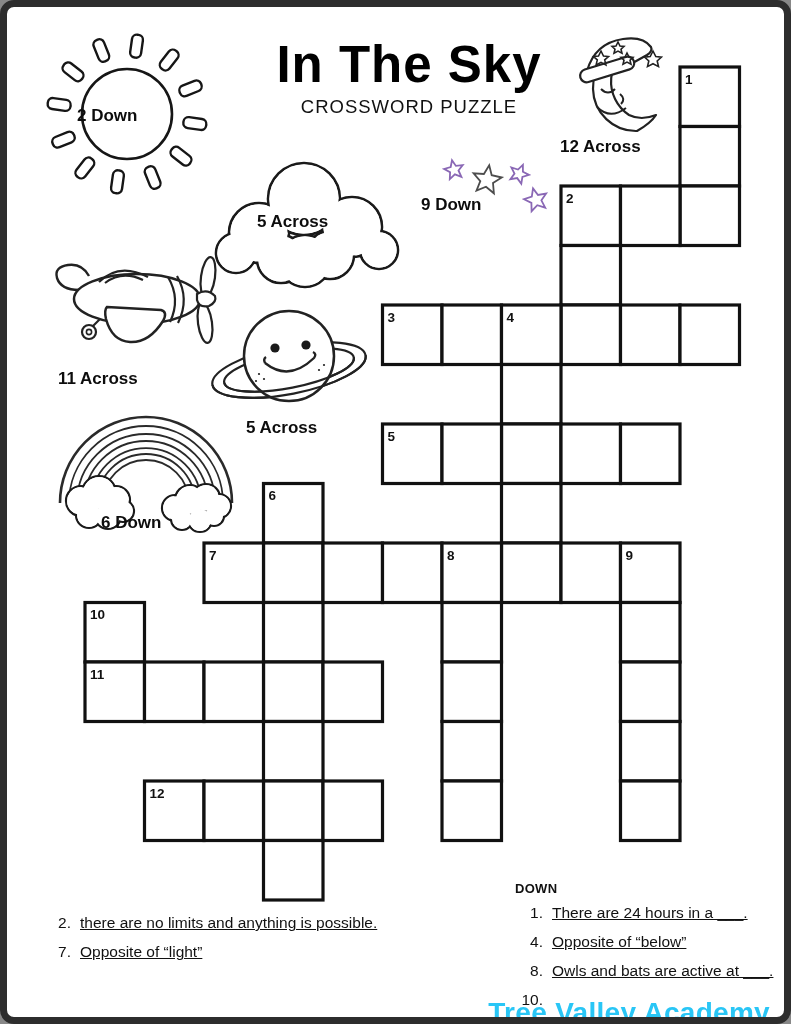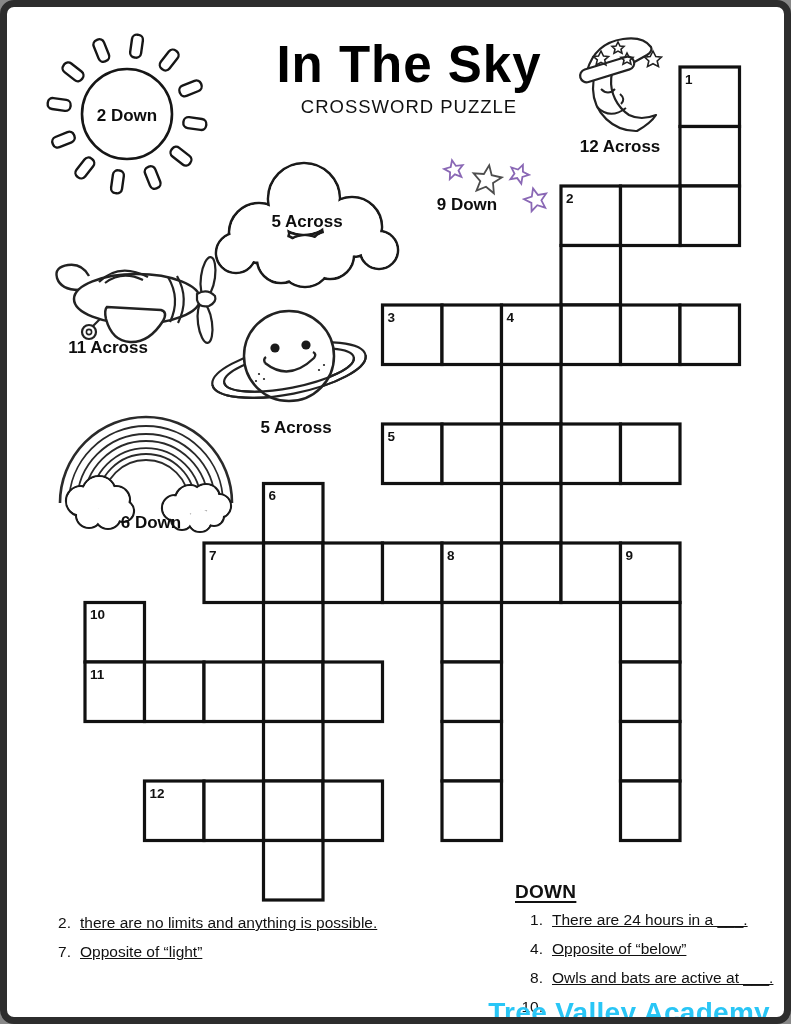--- a/index.html
+++ b/index.html
@@ -11,27 +11,27 @@
   .abs{position:absolute;}
   #title{
     left:187px;top:28px;width:430px;text-align:center;
     font-size:51px;font-weight:800;letter-spacing:1px;color:#000;
   }
   #subtitle{
     left:187px;top:89px;width:430px;text-align:center;
     font-size:18.5px;font-weight:400;letter-spacing:1px;color:#111;
   }
   .illus-label{
-    font-size:17px;font-weight:700;color:#0d0d0d;text-align:center;white-space:nowrap;
+    font-size:17px;font-weight:700;color:#0d0d0d;white-space:nowrap;
   }
   svg{position:absolute;overflow:visible;}
   
   .clue-header{
-    font-size:19px;font-weight:700;letter-spacing:.3px;
-    text-decoration:underline;text-decoration-thickness:2px;text-underline-offset:3px;
+    font-size:13px;font-weight:700;letter-spacing:.3px;
+    text-decoration-thickness:2px;text-underline-offset:3px;
   }
   .clue{display:flex;margin-bottom:9px;font-size:15.5px;line-height:20px;}
   .clue-num{flex:none;width:28px;text-align:right;margin-right:9px;font-weight:400;}
   .clue-line{display:block;white-space:nowrap;text-decoration:underline;}
   #across-clues .clue-line{white-space:normal;}
   #across-clues .clue-text{max-width:372px;}
   #watermark{
     right:14px;top:990px;font-size:28px;font-weight:800;letter-spacing:.3px;
   }
 </style>
@@ -118,21 +118,21 @@
     <circle cx="40" cy="82" r="2.6" fill="none" stroke="#222" stroke-width="1.6"></circle>
     <path d="M 44,76 L 54,66" fill="none" stroke="#222" stroke-width="2.2"></path>
     <ellipse cx="88" cy="49" rx="63" ry="25" fill="#fff" stroke="#222" stroke-width="2.5"></ellipse>
     <path d="M 50,32 Q 70,12 99,27 M 56,33 Q 73,20 94,30" fill="none" stroke="#222" stroke-width="2.2"></path>
     <path d="M 119,27 Q 132,49 121,72 M 128,26 Q 141,49 129,73" fill="none" stroke="#222" stroke-width="2.2"></path>
     <ellipse cx="159" cy="27" rx="7" ry="20" transform="rotate(8 159 27)" fill="#fff" stroke="#222" stroke-width="2.2"></ellipse>
     <ellipse cx="156" cy="73" rx="7" ry="20" transform="rotate(-8 156 73)" fill="#fff" stroke="#222" stroke-width="2.2"></ellipse>
     <path d="M 148,44 Q 158,38 166,46 Q 168,52 160,56 Q 150,58 148,50 Z" fill="#fff" stroke="#222" stroke-width="2.2"></path>
     <path d="M 58,57 L 112,60 Q 119,62 114,71 Q 100,93 81,92 Q 63,91 57,69 Q 55,60 58,57 Z" fill="#fff" stroke="#222" stroke-width="2.5"></path>
   </svg>
-  <div class="abs illus-label" style="left:51px;top:331px;width:100px">11 Across</div>
+  <div class="abs illus-label" style="left:51px;top:362px;width:100px">11 Across</div>
 
   <svg class="abs" style="left:200px;top:297px" width="162" height="118" viewBox="0 0 162 118">
     <g transform="rotate(-11 82 66)" fill="none" stroke="#222" stroke-width="2.2">
       <ellipse cx="82" cy="66" rx="78" ry="24"></ellipse>
       <ellipse cx="82" cy="66" rx="66" ry="18"></ellipse>
     </g>
     <circle cx="82" cy="52" r="45" fill="#fff" stroke="#222" stroke-width="2.5"></circle>
     <g transform="rotate(-11 82 66)" fill="none" stroke="#222" stroke-width="2.2">
       <path d="M 4,66 A 78,24 0 0 0 160,66"></path>
       <path d="M 16,66 A 66,18 0 0 0 148,66"></path>

